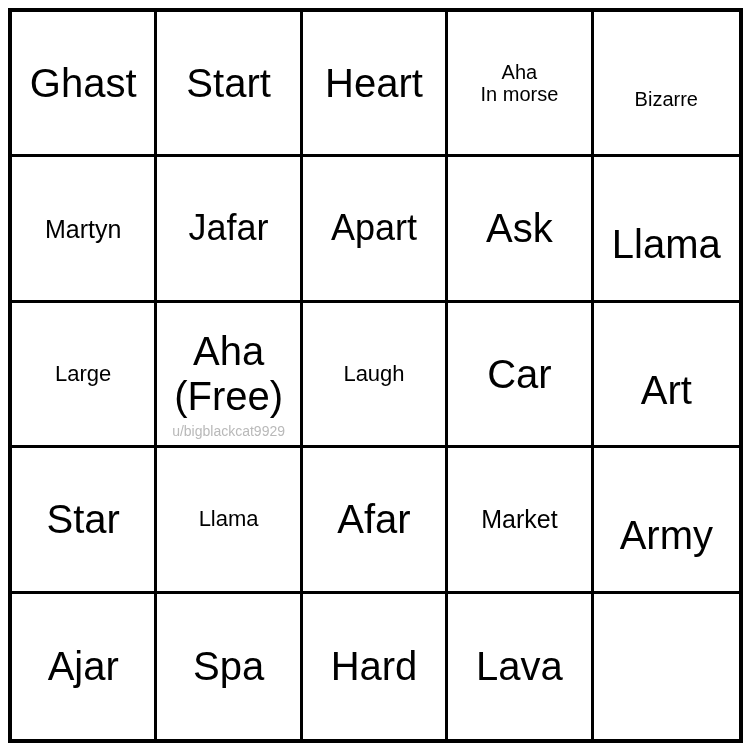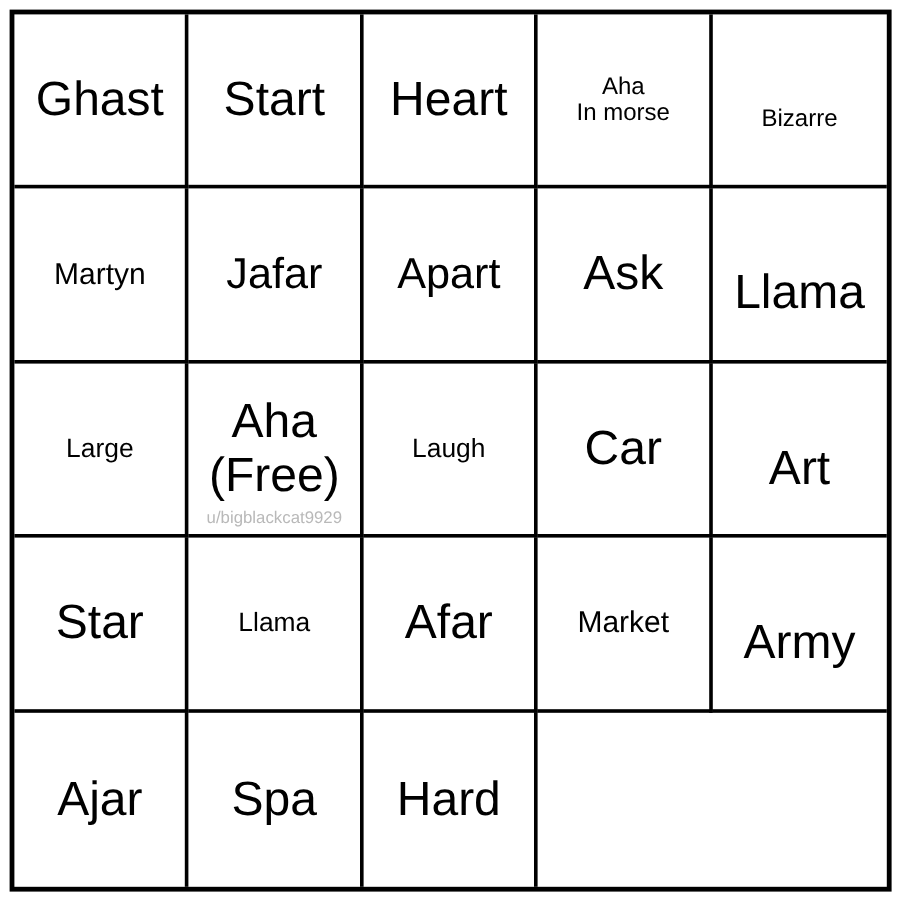--- a/index.html
+++ b/index.html
@@ -138,13 +138,16 @@
     </div>
     <div class="cell s-xl">
       <span class="cell-text">Ajar</span>
     </div>
     <div class="cell s-xl">
       <span class="cell-text">Spa</span>
     </div>
     <div class="cell s-xl">
       <span class="cell-text">Hard</span>
     </div>
+    <div class="cell s-xl">
+      <span class="cell-text">Lava</span>
+    </div>
   </div>
 
 </body></html>

